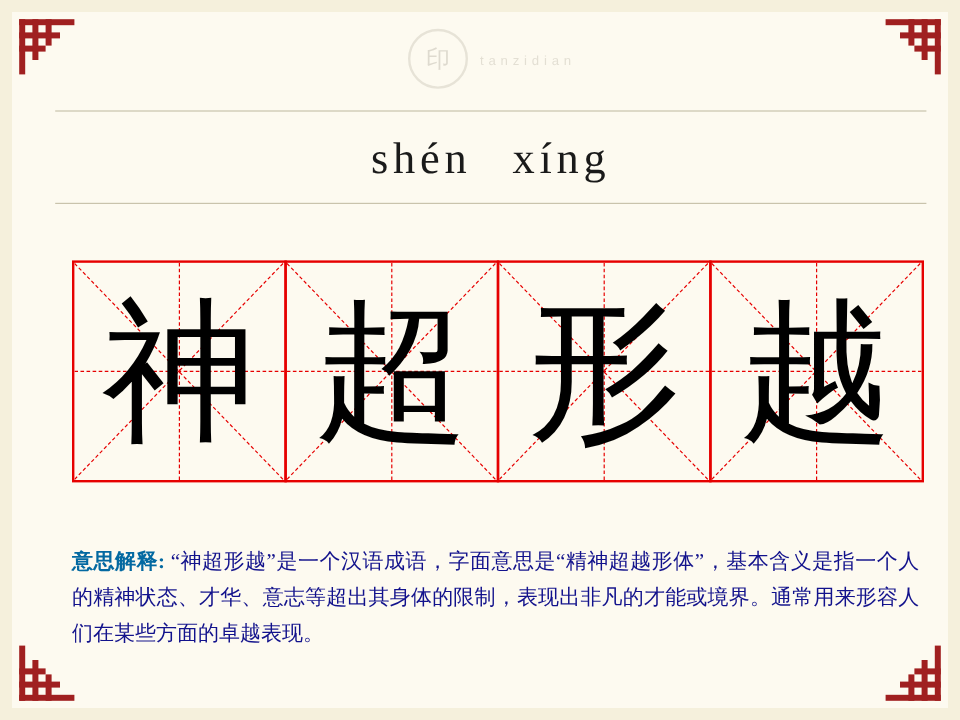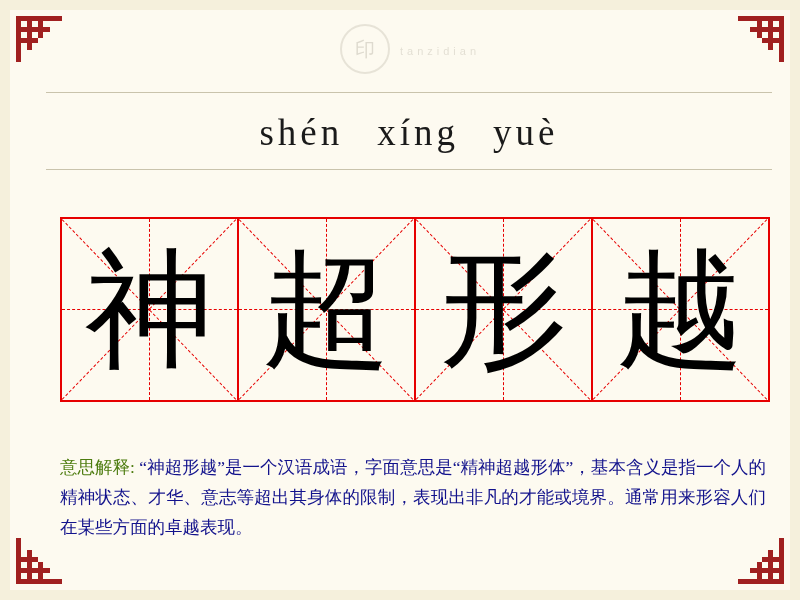--- a/index.html
+++ b/index.html
@@ -201,22 +201,22 @@
     top: 442px;
     left: 50px;
     width: 706px;
     font-size: 17.5px;
     line-height: 1.72;
     color: #12128c;
     text-align: justify;
     font-family: "Liberation Serif", serif;
   }
   .explain .label {
-    font-weight: normal;
-    color: #4d7c0f;
+    font-weight: bold;
+    color: #0369a1;
   }
   .explain .body {
     color: #12128c;
   }
 </style>
 </head>
 <body>
 
 <div class="page">
 
@@ -261,21 +261,20 @@
       <span class="brand-en">tanzidian</span>
     </div>
   </div>
 
   <div class="pinyin-box">
     <div class="pinyin-line top"></div>
     <div class="pinyin-line bottom"></div>
     <div class="pinyin-text">
       <span>shén</span>
       <span>xíng</span>
-      <span>yuè</span>
     </div>
   </div>
 
   <div class="grid">
     <div class="cell">
       <span class="dline d1"></span>
       <span class="dline d2"></span>
       <span class="hline"></span>
       <span class="vline"></span>
       <span class="hanzi">神</span>

